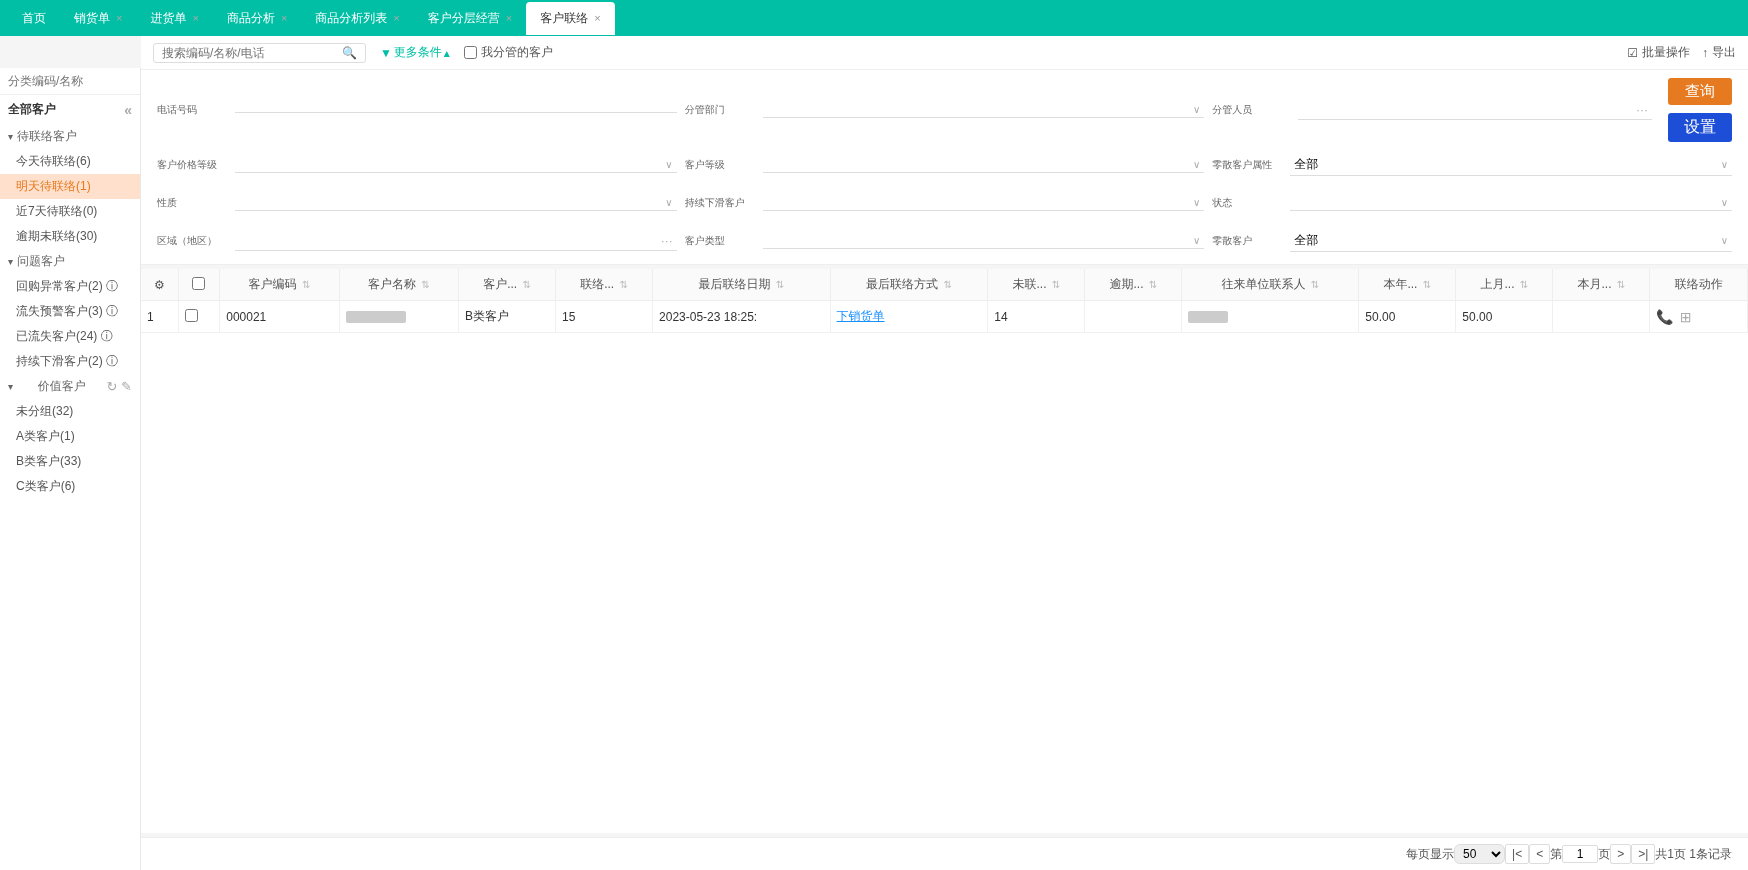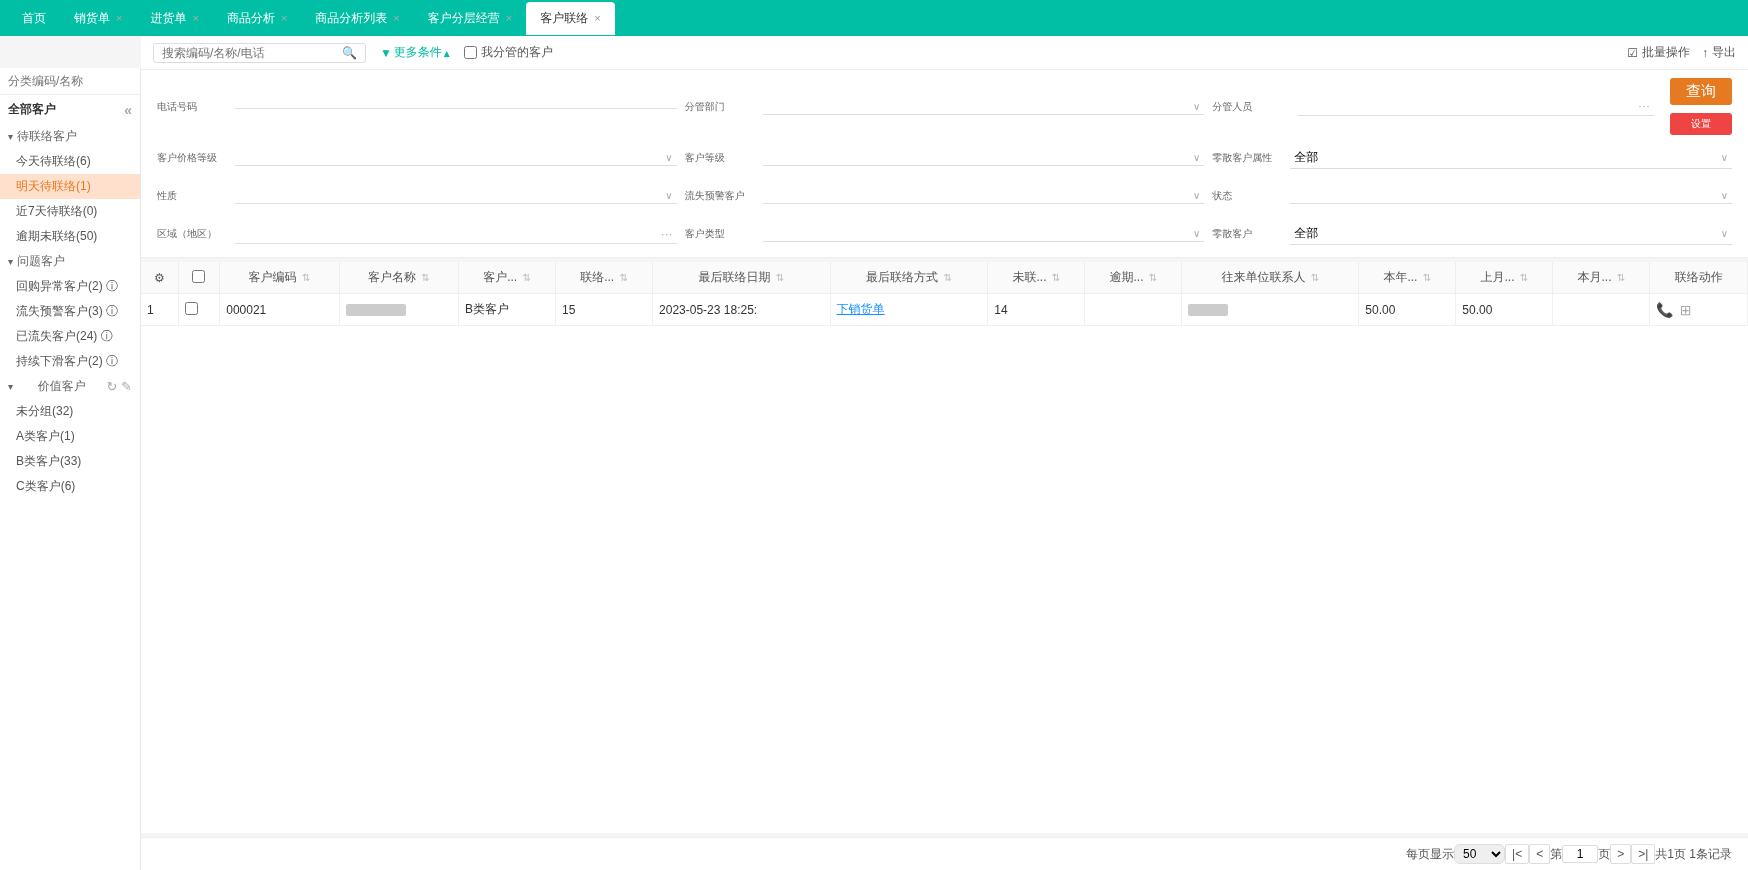--- a/index.html
+++ b/index.html
@@ -193,27 +193,27 @@
     .query-btn {
       background: #e67a20;
       color: #fff;
       border: none;
       border-radius: 3px;
       padding: 4px 16px;
       cursor: pointer;
       font-size: 15px;
     }
     .set-btn {
-      background: #ef4444;
+      background: #1d4ed8;
       color: #fff;
       border: none;
       border-radius: 3px;
       padding: 4px 16px;
       cursor: pointer;
-      font-size: 10px;
+      font-size: 16px;
       margin-top: 4px;
     }
 
     
     .table-area {
       flex: 1;
       overflow: auto;
       background: #fff;
       margin: 4px 0;
     }
@@ -338,21 +338,21 @@
     </div>
     <div class="sidebar-section-header">
       <span>全部客户</span>
       <span class="collapse-icon">«</span>
     </div>
 
     <div class="sidebar-group-title">待联络客户</div>
     <div class="sidebar-item">今天待联络(6)</div>
     <div class="sidebar-item active">明天待联络(1)</div>
     <div class="sidebar-item">近7天待联络(0)</div>
-    <div class="sidebar-item">逾期未联络(50)</div>
+    <div class="sidebar-item">逾期未联络(30)</div>
 
     <div class="sidebar-group-title">问题客户</div>
     <div class="sidebar-item">回购异常客户(2) ⓘ</div>
     <div class="sidebar-item">流失预警客户(3) ⓘ</div>
     <div class="sidebar-item">已流失客户(24) ⓘ</div>
     <div class="sidebar-item">持续下滑客户(2) ⓘ</div>
 
     <div class="sidebar-group-title" style="display:flex;align-items:center;justify-content:space-between;">
       <span>价值客户</span>
       <span style="font-size:13px;color:#aaa;">↻ ✎</span>
@@ -439,21 +439,21 @@
       </div>
 
       <div class="filter-row">
         <span class="filter-label">性质</span>
         <div class="filter-select-box">
           <span></span>
           <span class="chevron">∨</span>
         </div>
       </div>
       <div class="filter-row">
-        <span class="filter-label">流失预警客户</span>
+        <span class="filter-label">持续下滑客户</span>
         <div class="filter-select-box">
           <span></span>
           <span class="chevron">∨</span>
         </div>
       </div>
       <div class="filter-row">
         <span class="filter-label">状态</span>
         <div class="filter-select-box">
           <span></span>
           <span class="chevron">∨</span>

